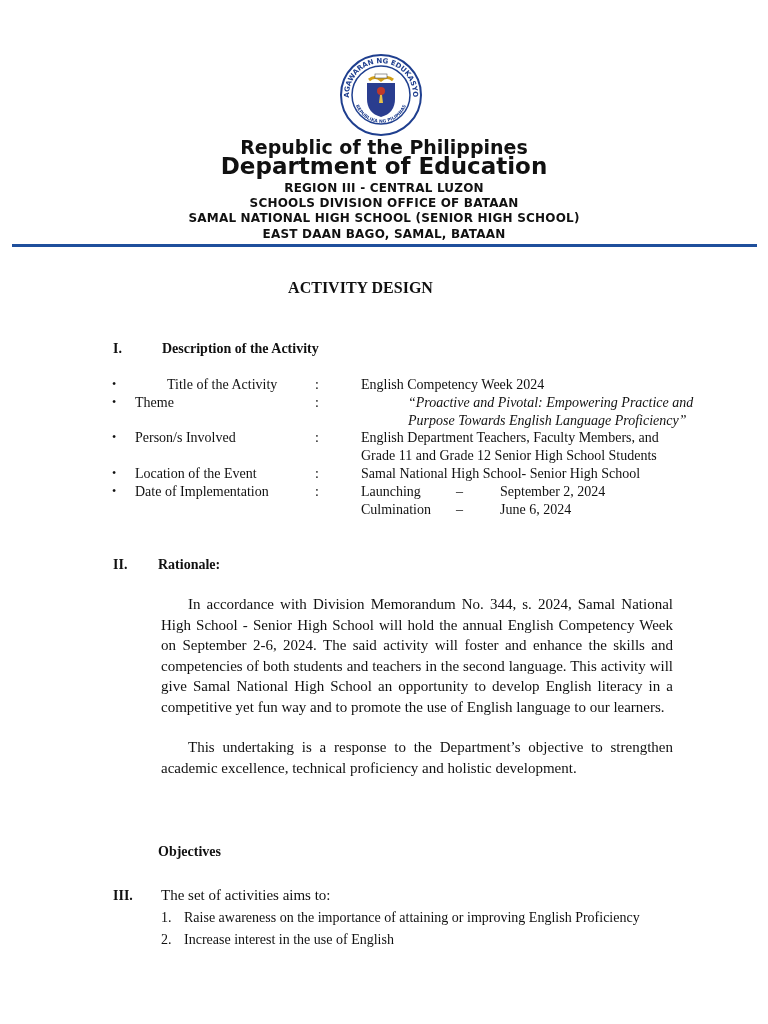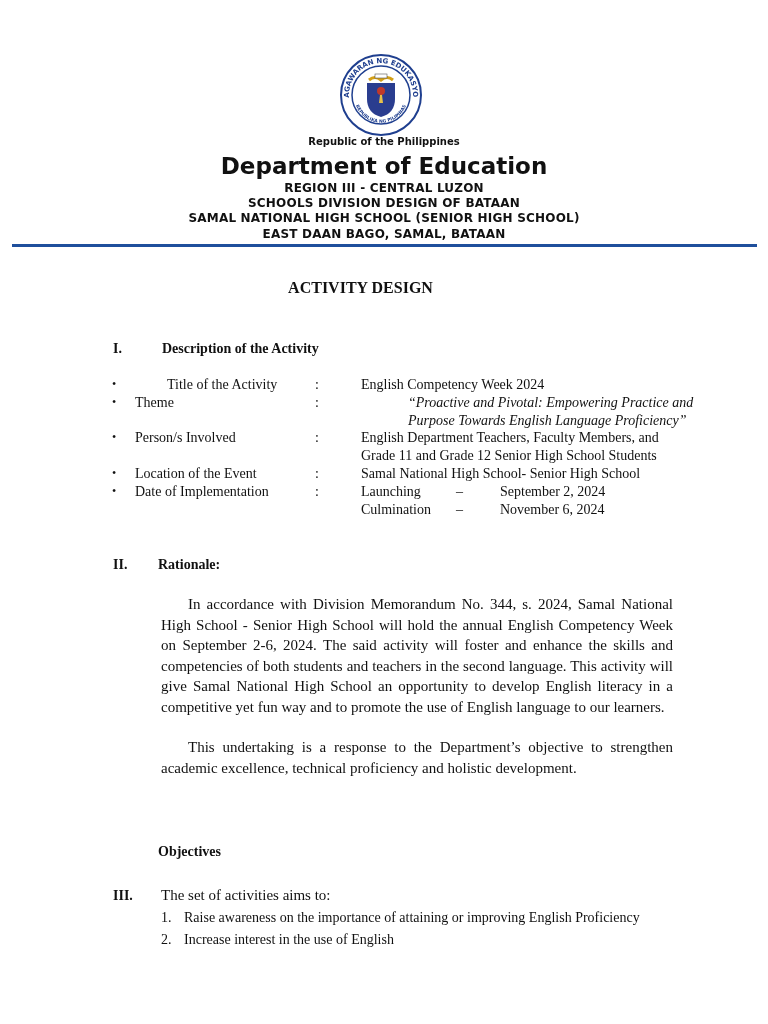--- a/index.html
+++ b/index.html
@@ -4,21 +4,21 @@
 <style>
   html, body { margin: 0; padding: 0; background: #ffffff; }
   body { width: 768px; height: 1024px; position: relative; overflow: hidden; color: #111; }
   .sans { font-family: "DejaVu Sans", sans-serif; }
   .serif { font-family: "Liberation Serif", serif; }
   .abs { position: absolute; }
 
   .logo { left: 339px; top: 53px; width: 84px; height: 84px; }
 
   .hdr { left: 0; width: 768px; text-align: center; font-weight: bold; }
-  .h-republic { top: 136px; font-size: 10px; }
+  .h-republic { top: 136px; font-size: 19px; }
   .h-dept { top: 153px; font-size: 23px; }
   .h-small { font-size: 12px; letter-spacing: 0.2px; }
   .h-l1 { top: 181px; }
   .h-l2 { top: 196px; }
   .h-l3 { top: 211px; }
   .h-l4 { top: 227px; }
   .rule { left: 12px; width: 745px; top: 244px; height: 3px; background: #1f4f9c; }
 
   .doc-title { top: 279px; left: 0; width: 721px; text-align: center; font-size: 16px; font-weight: bold; }
 
@@ -59,21 +59,21 @@
     <path d="M42 34 L44 50 L40 50 Z" fill="#e8c14a"></path>
     <circle cx="42" cy="38" r="4" fill="#c0392b"></circle>
     <path d="M30 27 Q36 22 42 27 Q48 22 54 27" fill="none" stroke="#d4a017" stroke-width="3"></path>
     <rect x="36" y="21" width="12" height="4" fill="#fff" stroke="#555" stroke-width="0.6"></rect>
   </svg>
 </div>
 
 <div class="abs hdr sans h-republic">Republic of the Philippines</div>
 <div class="abs hdr sans h-dept">Department of Education</div>
 <div class="abs hdr sans h-small h-l1">REGION III - CENTRAL LUZON</div>
-<div class="abs hdr sans h-small h-l2">SCHOOLS DIVISION DESIGN OF BATAAN</div>
+<div class="abs hdr sans h-small h-l2">SCHOOLS DIVISION OFFICE OF BATAAN</div>
 <div class="abs hdr sans h-small h-l3">SAMAL NATIONAL HIGH SCHOOL (SENIOR HIGH SCHOOL)</div>
 <div class="abs hdr sans h-small h-l4">EAST DAAN BAGO, SAMAL, BATAAN</div>
 <div class="abs rule"></div>
 
 <div class="abs serif doc-title">ACTIVITY DESIGN</div>
 
 <div class="abs serif sec sec-num" style="top:341px;">I.</div>
 <div class="abs serif sec" style="top:341px; left:162px;">Description of the Activity</div>
 
 <div class="abs serif row bullet" style="top:376px;">•</div>
@@ -97,21 +97,21 @@
 <div class="abs serif row val" style="top:465px;">Samal National High School- Senior High School</div>
 
 <div class="abs serif row bullet" style="top:483px;">•</div>
 <div class="abs serif row label" style="top:483px;">Date of Implementation</div>
 <div class="abs serif row colon" style="top:483px;">:</div>
 <div class="abs serif row" style="top:483px; left:361px;">Launching</div>
 <div class="abs serif row" style="top:483px; left:456px;">–</div>
 <div class="abs serif row" style="top:483px; left:500px;">September 2, 2024</div>
 <div class="abs serif row" style="top:501px; left:361px;text-align:center;">Culmination</div>
 <div class="abs serif row" style="top:501px; left:456px;">–</div>
-<div class="abs serif row" style="top:501px; left:500px;">November 6, 2024</div>
+<div class="abs serif row" style="top:501px; left:500px;">June 6, 2024</div>
 
 <div class="abs serif sec sec-num" style="top:557px;">II.</div>
 <div class="abs serif sec" style="top:557px; left:158px;">Rationale:</div>
 
 <div class="abs serif para indent" style="top:594px;">In accordance with Division Memorandum No. 344, s. 2024,  Samal National High School - Senior High School will hold the annual English Competency Week on September 2-6, 2024. The said activity will foster and enhance the skills and competencies of both students and teachers in the second language. This activity will give Samal National High School an opportunity to develop English literacy in a competitive yet fun way and to promote the use of English language to our learners.</div>
 <div class="abs serif para indent" style="top:737px;">This undertaking is a response to the Department’s objective to strengthen academic excellence, technical proficiency and holistic development.</div>
 
 <div class="abs serif sec sec-num" style="top:844px;margin-top:44px;">III.</div>
 <div class="abs serif sec" style="top:844px; left:158px;">Objectives</div>
 

